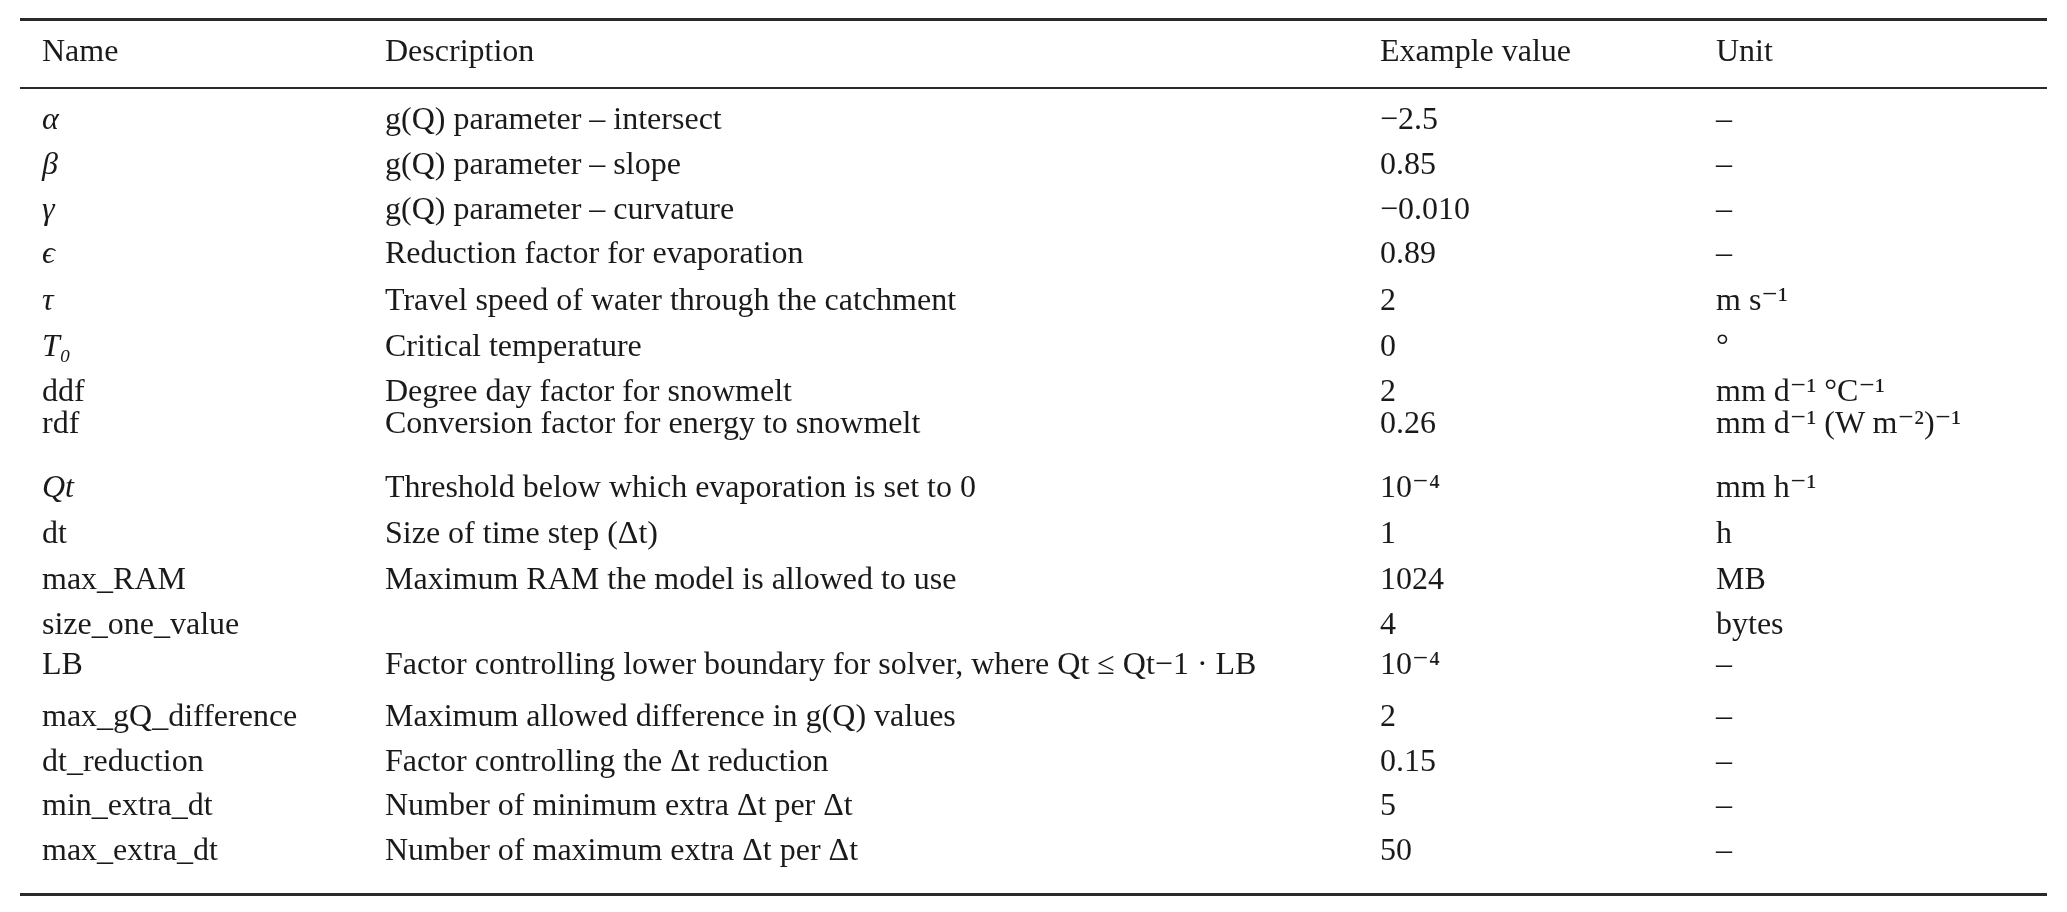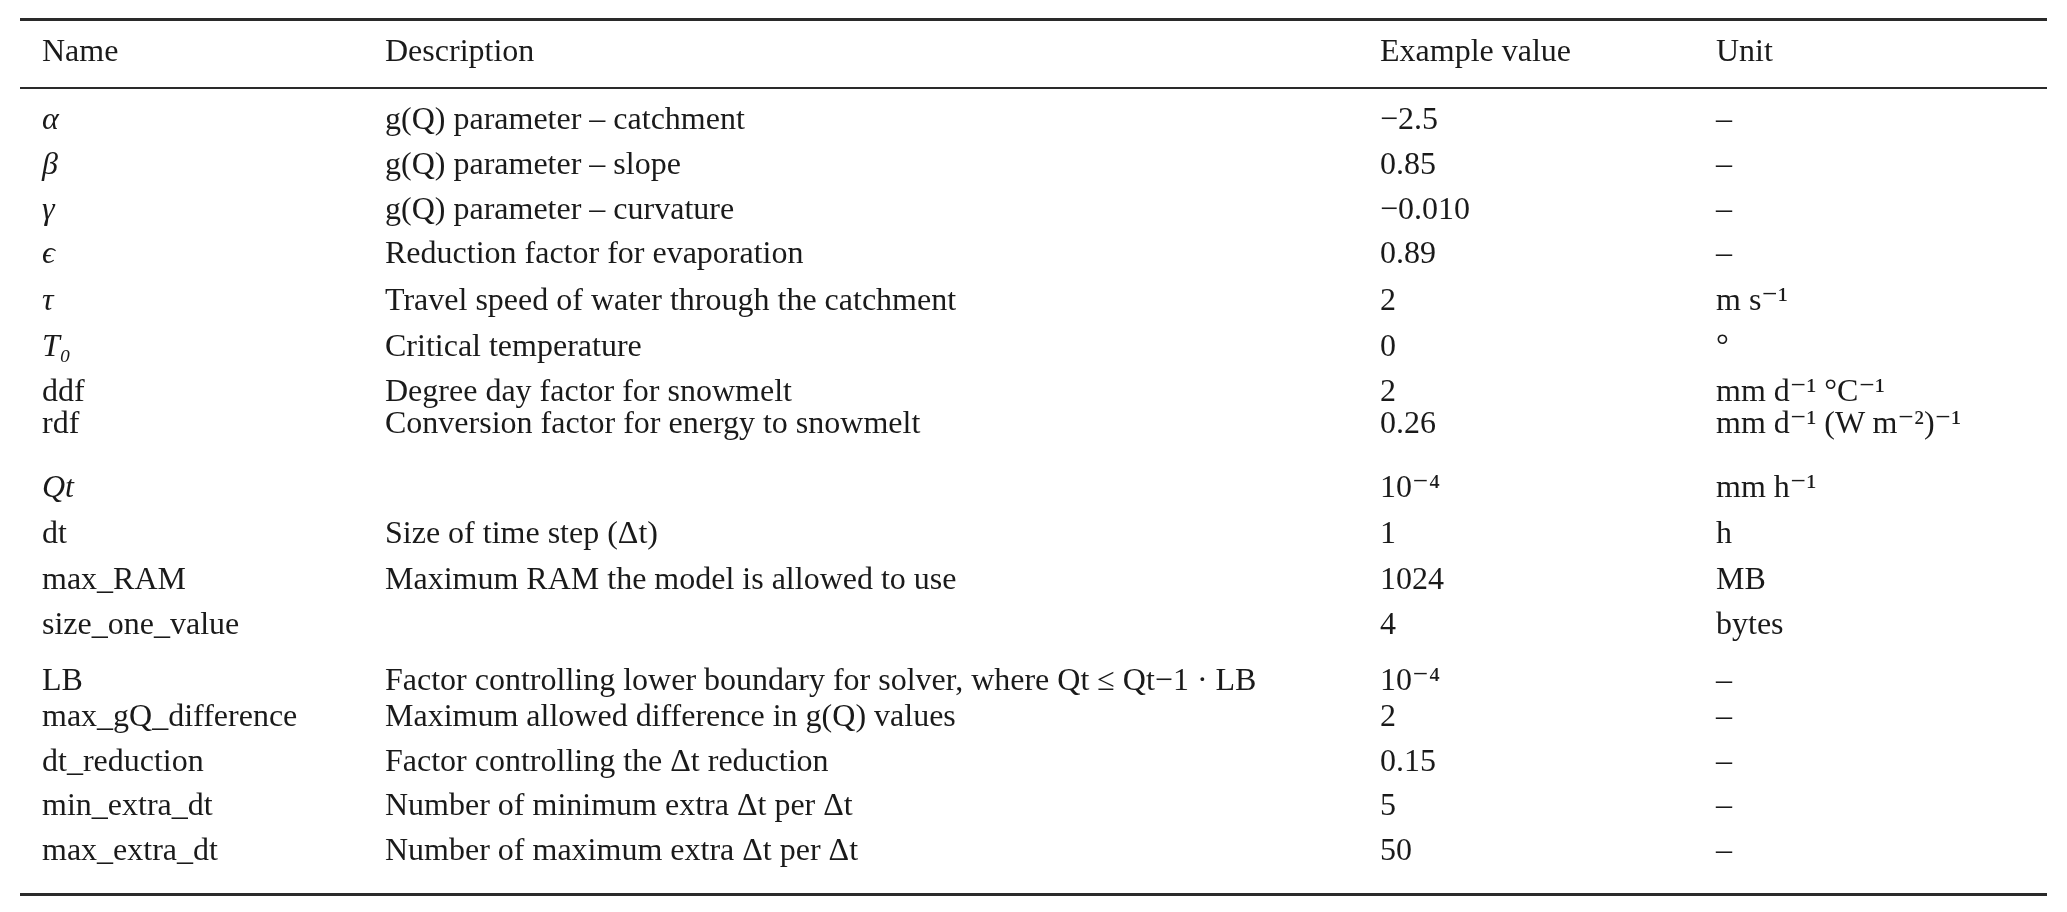--- a/index.html
+++ b/index.html
@@ -26,21 +26,21 @@
   <span class="cell c-name">Name</span>
   <span class="cell c-desc">Description</span>
   <span class="cell c-val">Example value</span>
   <span class="cell c-unit">Unit</span>
 </div>
 <div class="rule mid"></div>
 
 <div id="rows">
     <div class="row" style="top: 96px;">
       <span class="cell c-name it">α</span>
-      <span class="cell c-desc">g(Q) parameter – catchment</span>
+      <span class="cell c-desc">g(Q) parameter – intersect</span>
       <span class="cell c-val">−2.5</span>
       <span class="cell c-unit">–</span>
     </div>
     <div class="row" style="top: 141px;">
       <span class="cell c-name it">β</span>
       <span class="cell c-desc">g(Q) parameter – slope</span>
       <span class="cell c-val">0.85</span>
       <span class="cell c-unit">–</span>
     </div>
     <div class="row" style="top: 186px;">
@@ -74,41 +74,42 @@
       <span class="cell c-unit">mm d⁻¹ °C⁻¹</span>
     </div>
     <div class="row" style="top: 400px; padding-left: 21px;">
       <span class="cell c-name">rdf</span>
       <span class="cell c-desc">Conversion factor for energy to snowmelt</span>
       <span class="cell c-val">0.26</span>
       <span class="cell c-unit">mm d⁻¹ (W m⁻²)⁻¹</span>
     </div>
     <div class="row" style="top: 464px;">
       <span class="cell c-name it">Qt</span>
+      <span class="cell c-desc">Threshold below which evaporation is set to 0</span>
       <span class="cell c-val">10⁻⁴</span>
       <span class="cell c-unit">mm h⁻¹</span>
     </div>
     <div class="row" style="top: 510px;">
       <span class="cell c-name">dt</span>
       <span class="cell c-desc">Size of time step (Δt)</span>
       <span class="cell c-val">1</span>
       <span class="cell c-unit">h</span>
     </div>
     <div class="row" style="top: 556px;">
       <span class="cell c-name">max_RAM</span>
       <span class="cell c-desc">Maximum RAM the model is allowed to use</span>
       <span class="cell c-val">1024</span>
       <span class="cell c-unit">MB</span>
     </div>
     <div class="row" style="top: 601px; padding-left: 28px;">
       <span class="cell c-name">size_one_value</span>
       <span class="cell c-val">4</span>
       <span class="cell c-unit">bytes</span>
     </div>
-    <div class="row" style="top: 657px;">
+    <div class="row" style="top: 641px;">
       <span class="cell c-name">LB</span>
       <span class="cell c-desc">Factor controlling lower boundary for solver, where Qt ≤ Qt−1 · LB</span>
       <span class="cell c-val">10⁻⁴</span>
       <span class="cell c-unit">–</span>
     </div>
     <div class="row" style="top: 693px;">
       <span class="cell c-name">max_gQ_difference</span>
       <span class="cell c-desc">Maximum allowed difference in g(Q) values</span>
       <span class="cell c-val">2</span>
       <span class="cell c-unit">–</span>

